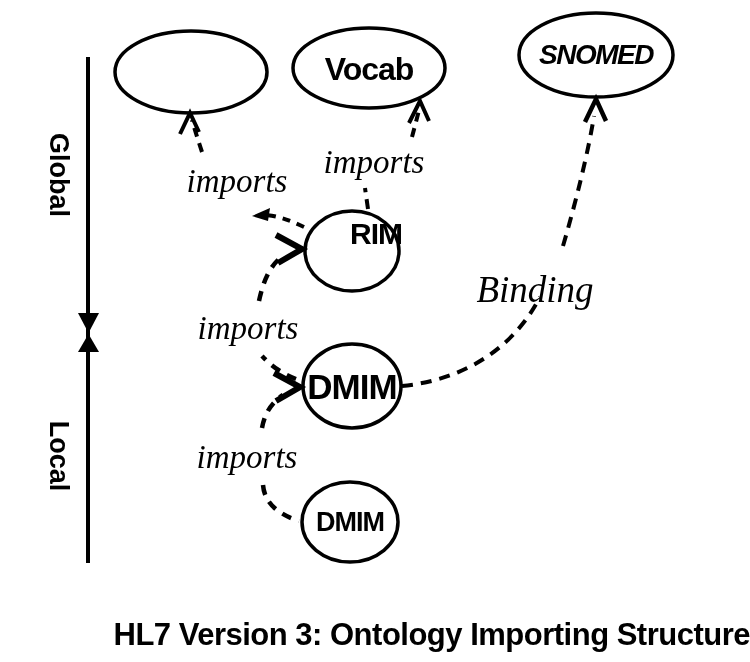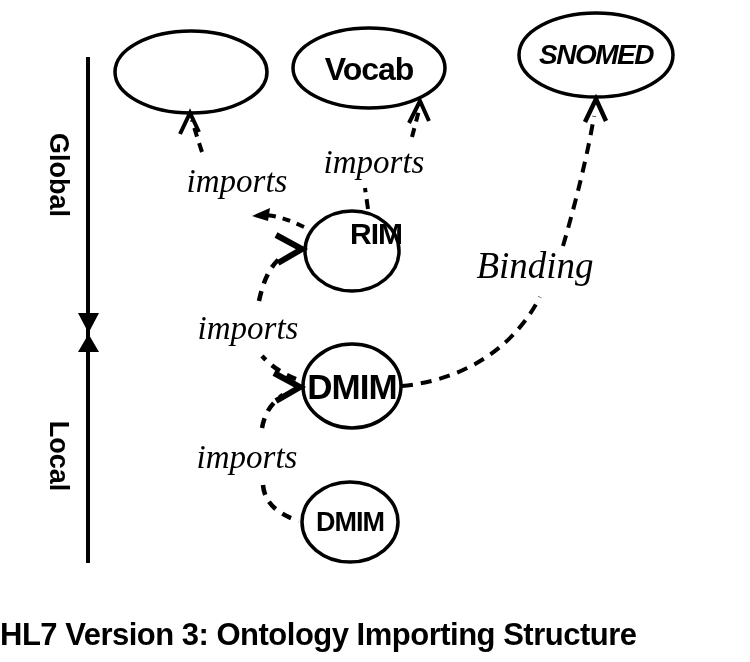--- a/index.html
+++ b/index.html
@@ -31,33 +31,33 @@
   .n-snomed   { font-size: 28px; letter-spacing: -1.5px; font-style: italic; }
   .n-rim      { font-size: 30px; }
   .n-dmim     { font-size: 35px; }
   .n-rmim     { font-size: 27px; }
   .edge-lbl {
     font-family: "Liberation Serif", "DejaVu Serif", serif;
     font-style: italic;
     font-weight: normal;
   }
   .e-imports { font-size: 33px; }
-  .e-binding { font-size: 37px; }
+  .e-binding { font-size: 37px; margin-top: 24px; }
   .axis-lbl {
     font-weight: bold;
     font-size: 27px;
     letter-spacing: 0px;
     transform: translate(-50%, -50%) rotate(90deg);
   }
   .title {
     position: absolute;
     left: 0;
     right: 0;
     top: 617px;
-    text-align: left;
+    text-align: right;
     font-weight: bold;
     font-size: 31px;
     letter-spacing: -0.5px;
     color: #000000;
   }
 </style>
 </head>
 <body>
 
 <div class="canvas">

